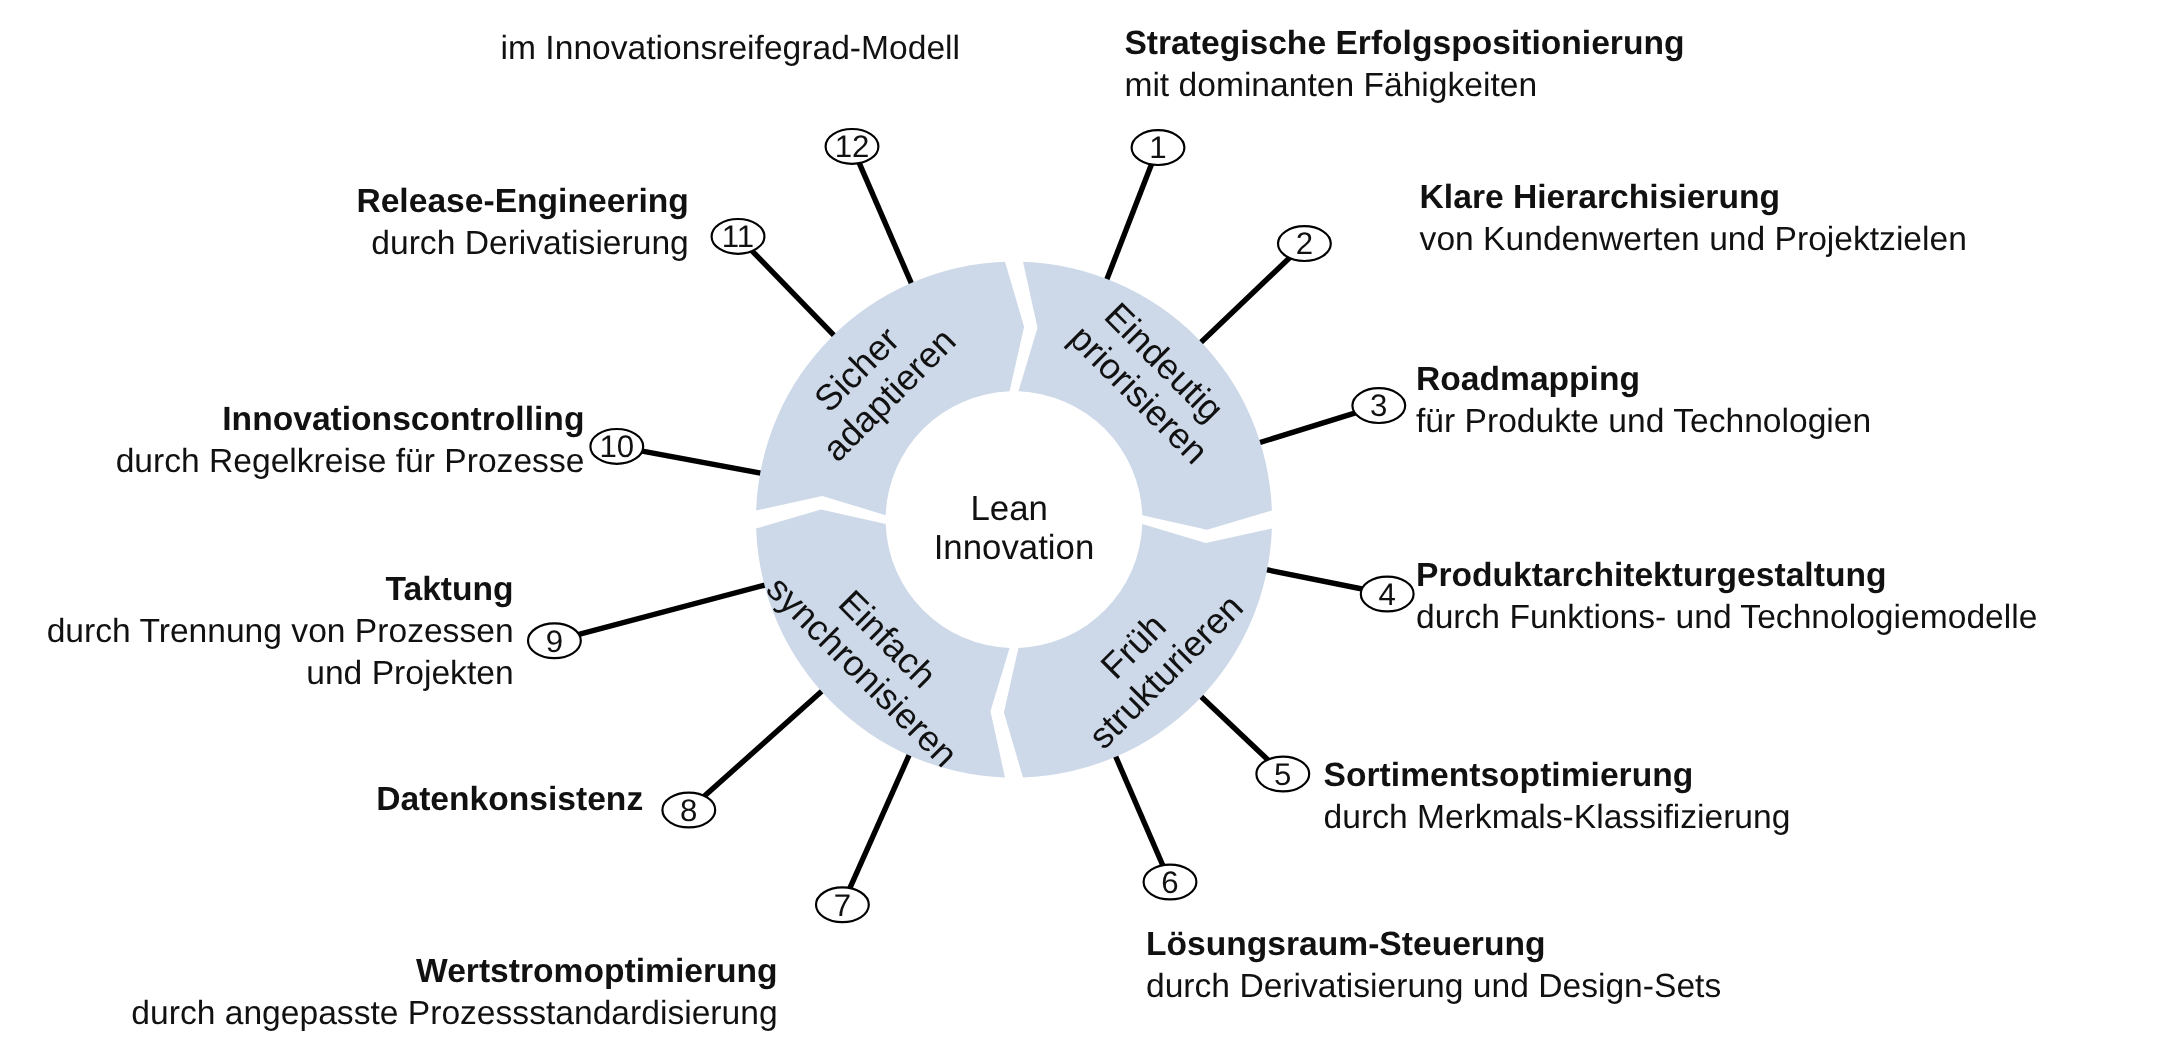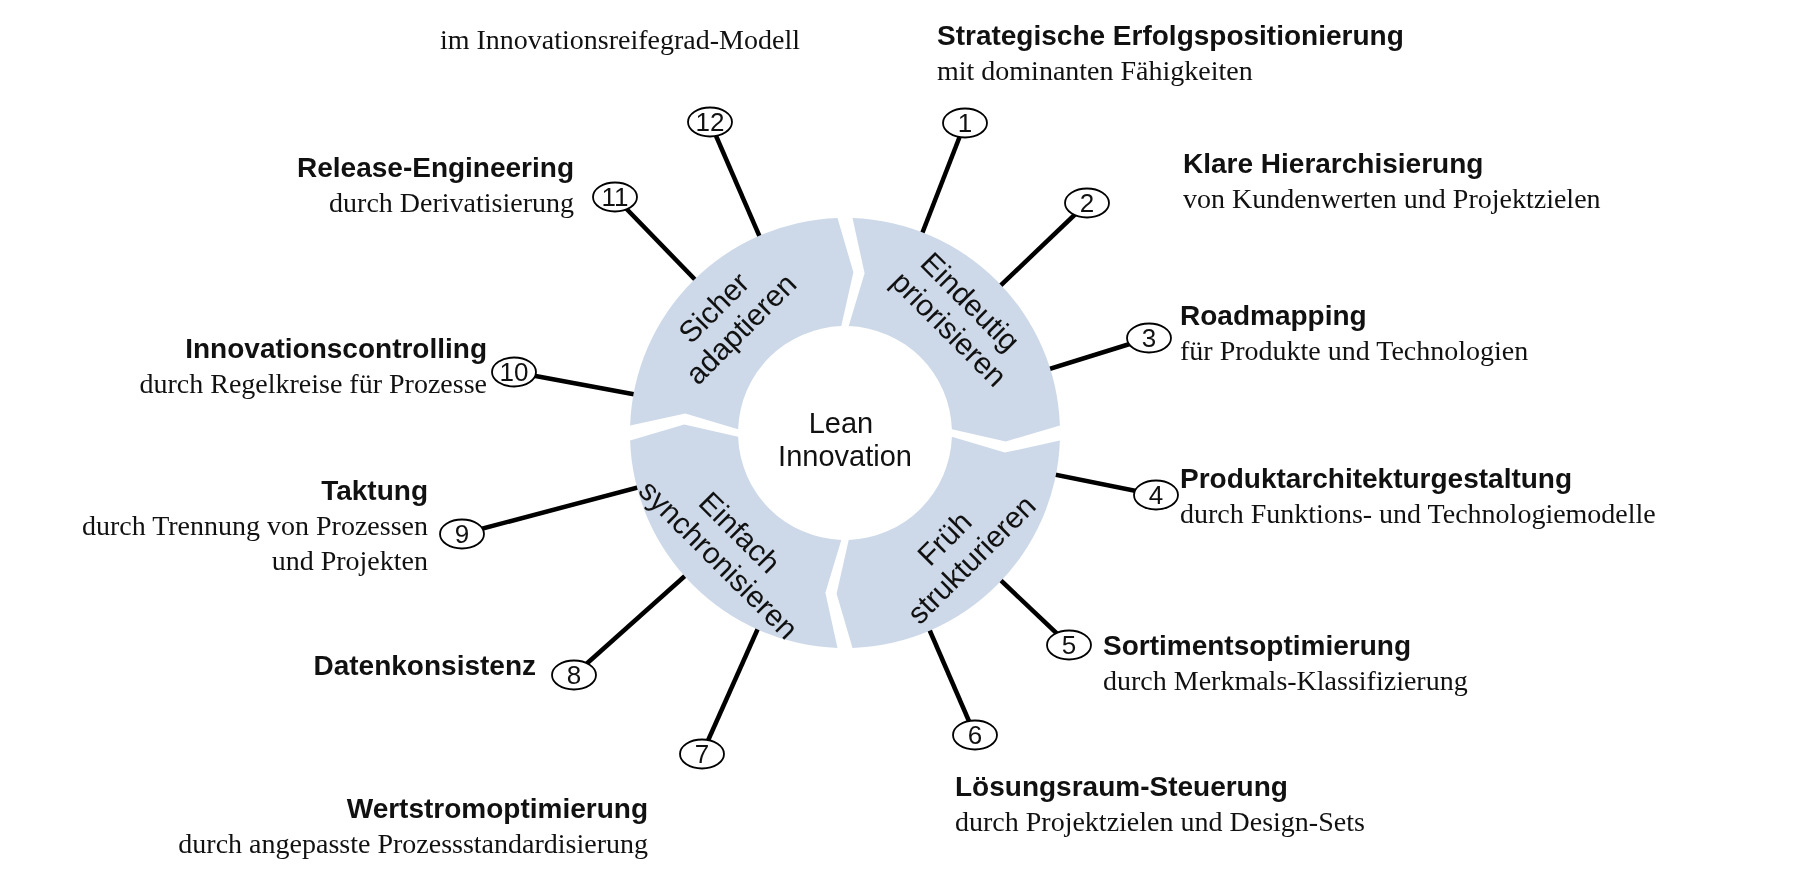--- a/index.html
+++ b/index.html
@@ -14,21 +14,21 @@
   .diagram-svg{position:absolute;left:0;top:0;width:1802px;height:887px;}
   .item{
     position:absolute;
     font-size:28px;
     line-height:35px;
     white-space:nowrap;
   }
   .item.align-left{text-align:left;}
   .item.align-right{text-align:right;}
   .item .t{display:block;font-weight:bold;}
-  .item .s{display:block;font-weight:normal;font-family:Liberation Serif, serif;}
+  .item .s{display:block;font-weight:normal;}
   .ring-label{
     font-size:30px;
     fill:#111;
   }
   .center-label{
     font-size:29px;
     fill:#111;
   }
   .badge-num{
     font-size:26px;
@@ -160,21 +160,21 @@
     <span class="s">durch Funktions- und Technologiemodelle</span>
   </div>
 
   <div class="item align-left" style="left:1103px;top:628px;">
     <span class="t">Sortimentsoptimierung</span>
     <span class="s">durch Merkmals-Klassifizierung</span>
   </div>
 
   <div class="item align-left" style="left:955px;top:769px;">
     <span class="t">Lösungsraum-Steuerung</span>
-    <span class="s">durch Projektzielen und Design-Sets</span>
+    <span class="s">durch Derivatisierung und Design-Sets</span>
   </div>
 
   <div class="item align-right" style="right:1154px;top:791px;margin-left:44px;">
     <span class="t">Wertstromoptimierung</span>
     <span class="s">durch angepasste Prozessstandardisierung</span>
   </div>
 
   <div class="item align-right" style="right:1266px;top:648px;">
     <span class="t">Datenkonsistenz</span>
   </div>

